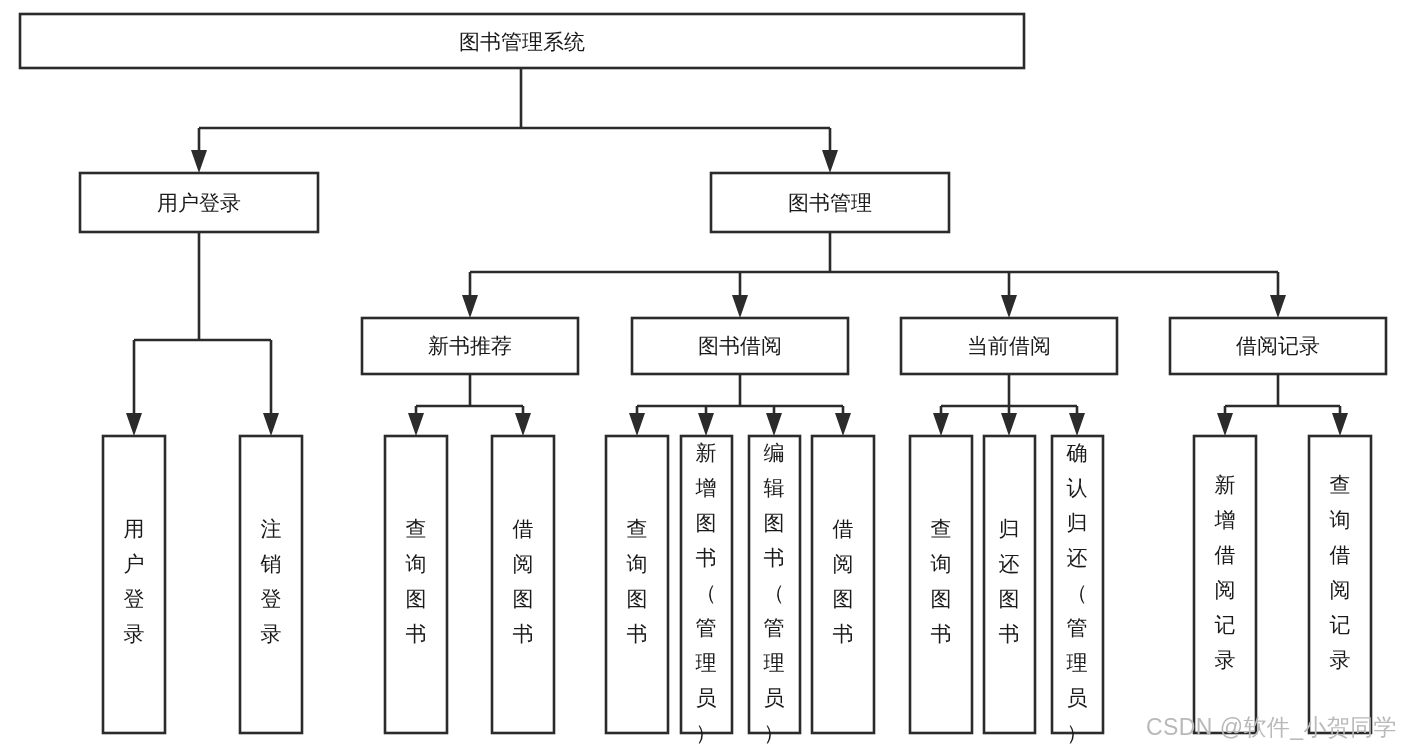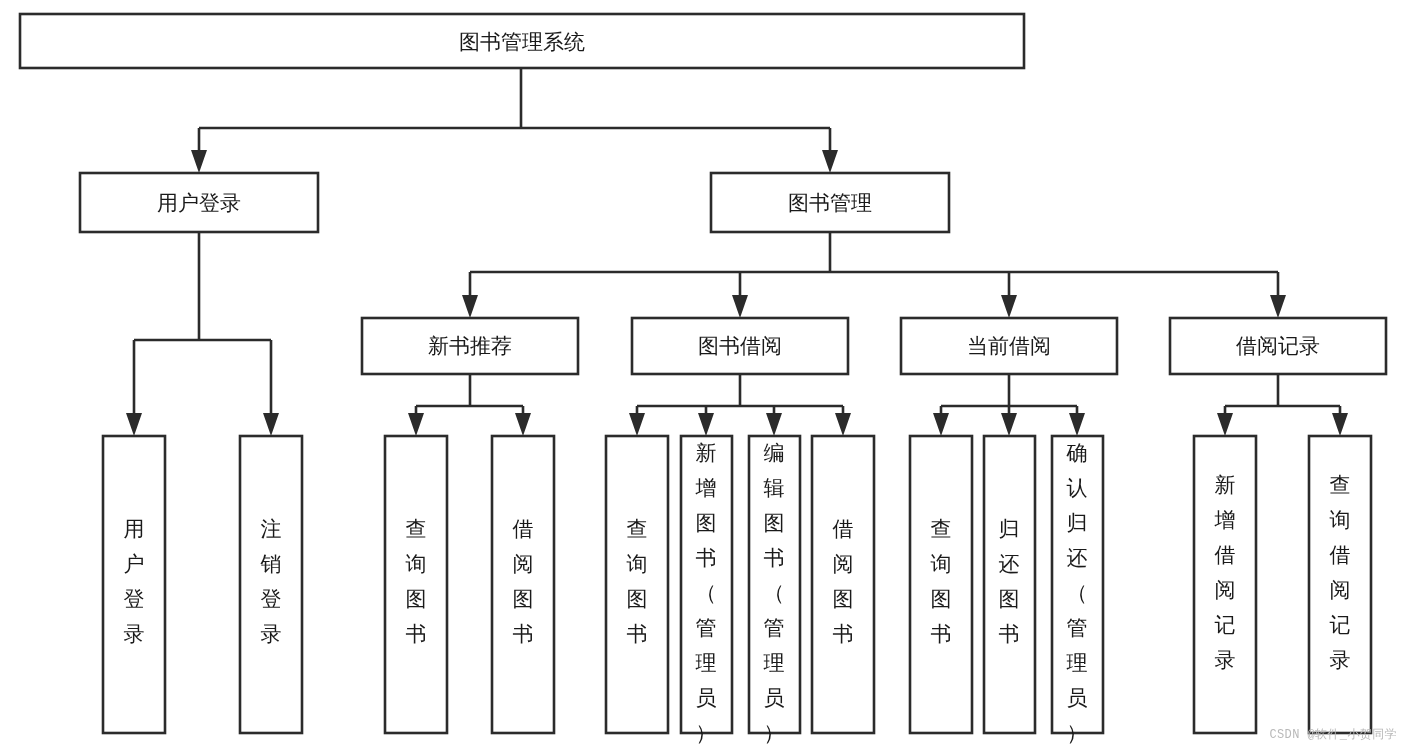--- a/index.html
+++ b/index.html
@@ -52,22 +52,22 @@
   .node-label-v {
     font-family: "DejaVu Sans", "Liberation Sans", sans-serif;
     font-size: 21px;
     fill: #1a1a1a;
     text-anchor: middle;
   }
   .watermark {
     position: absolute;
     right: 8px;
     bottom: 4px;
-    font-family: Liberation Mono, monospace;
-    font-size: 12px;
+    font-family: Liberation Sans, sans-serif;
+    font-size: 23px;
     color: #b9b9b9;
     letter-spacing: 0.4px;
     white-space: nowrap;
     user-select: none;
   }
 </style>
 </head>
 <body>
 
 <div id="diagram-root">

